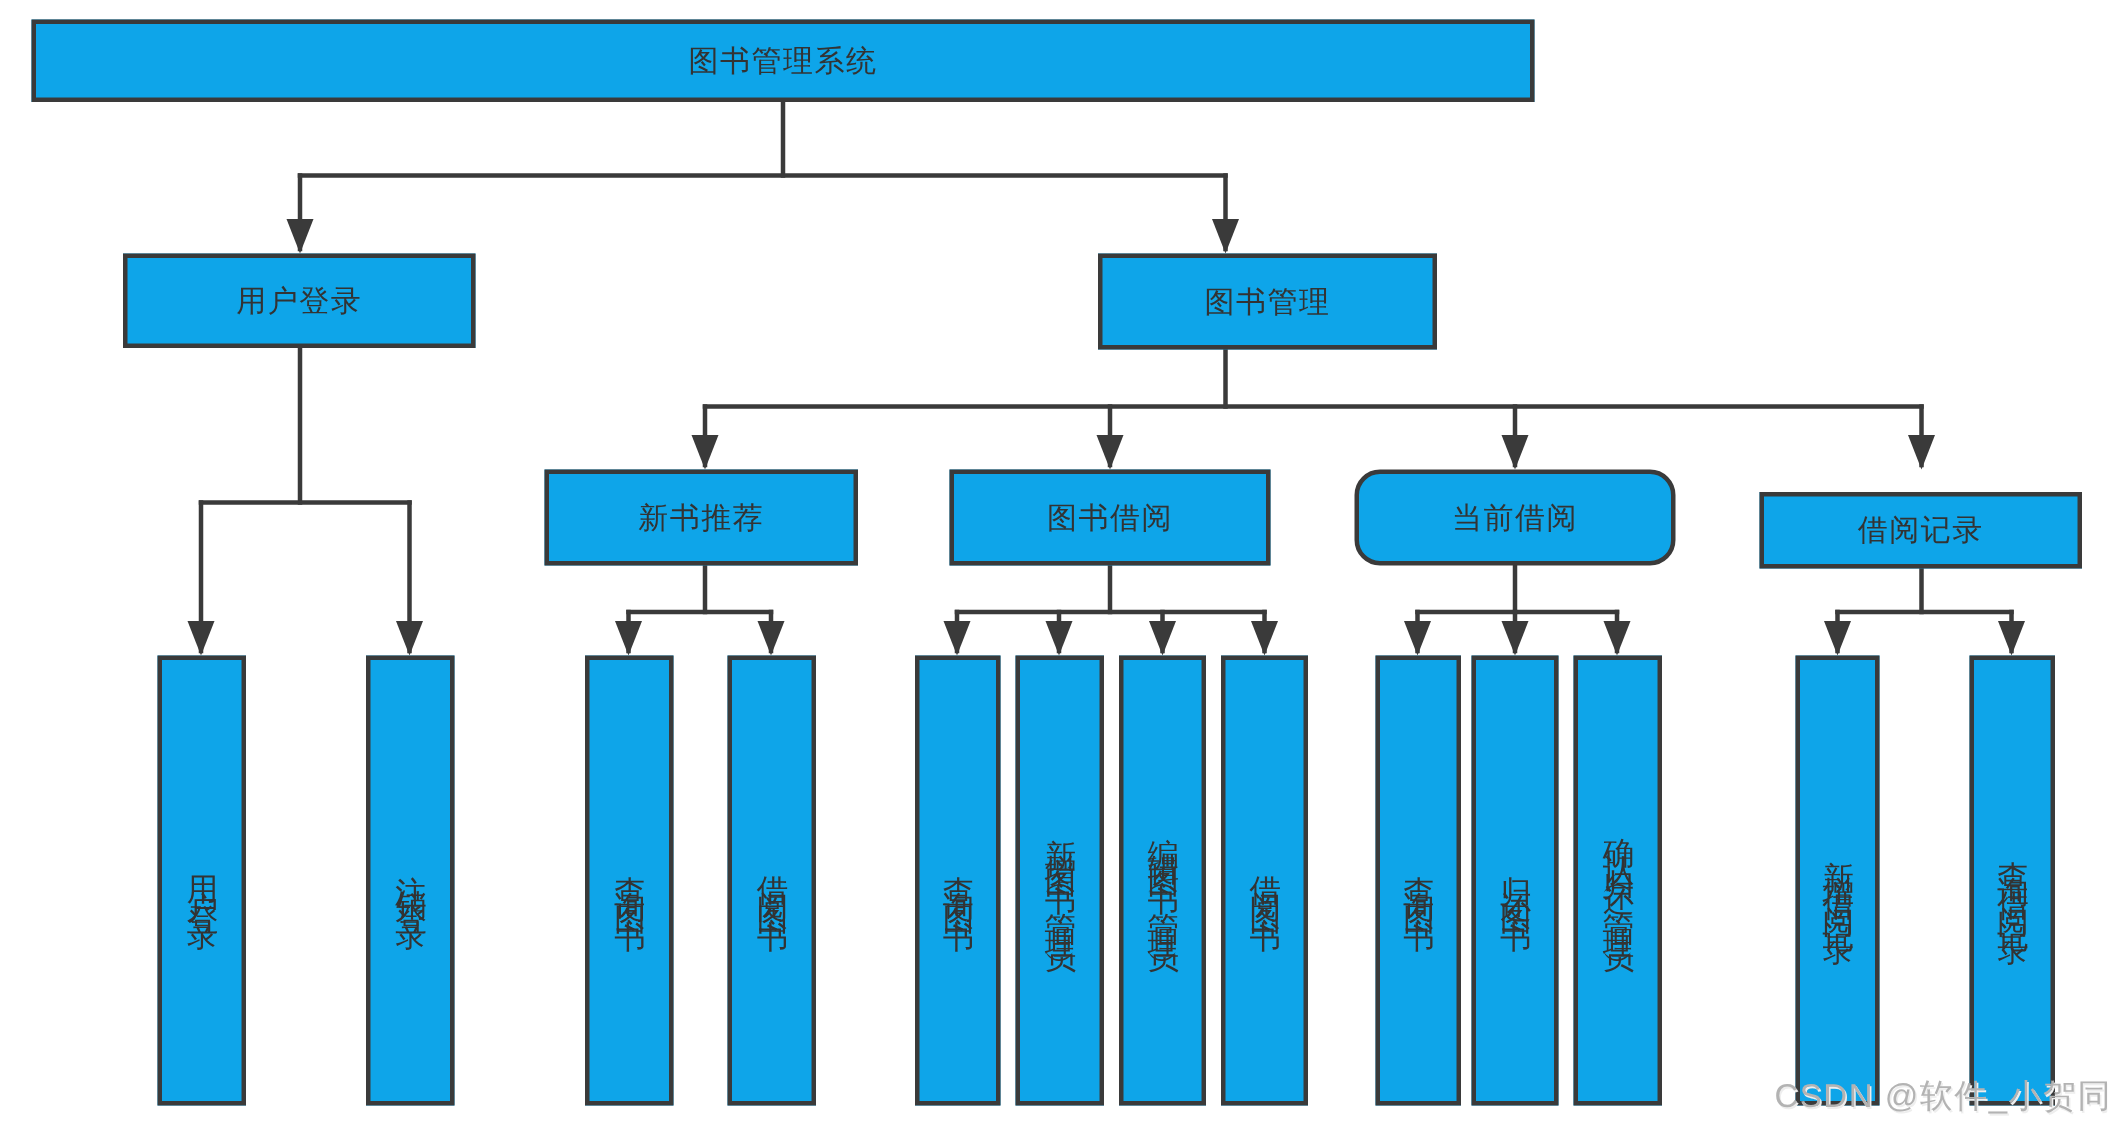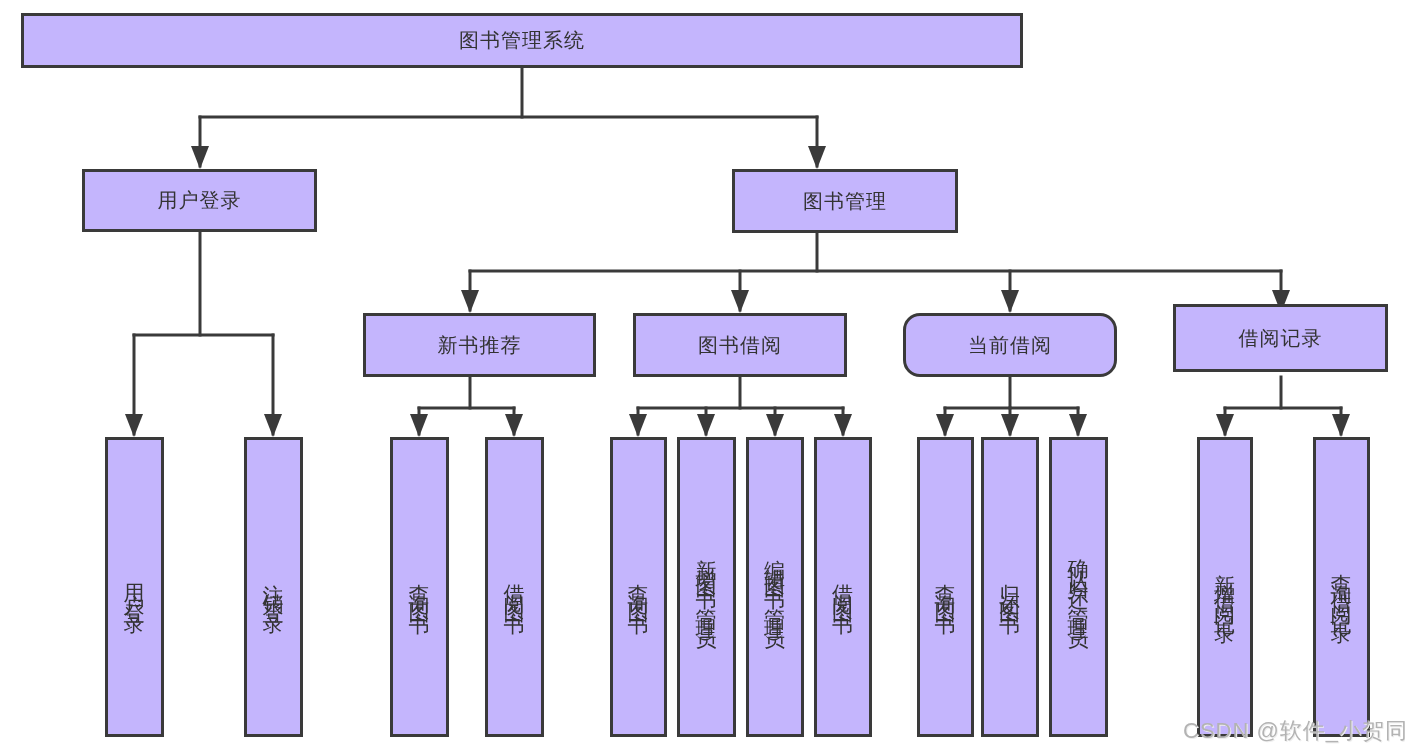--- a/index.html
+++ b/index.html
@@ -22,21 +22,21 @@
     stroke-linecap: square;
   }
   .connectors polygon {
     fill: #3a3a3a;
     stroke: none;
   }
   .box {
     position: absolute;
     box-sizing: border-box;
     border: 3px solid #3a3a3a;
-    background: #c4b5fd;
+    background: #0ea5e9;
     display: flex;
     align-items: center;
     justify-content: center;
     color: #333333;
   }
   .hlabel {
     font-size: 20px;
     letter-spacing: 1px;
     white-space: nowrap;
   }
@@ -145,30 +145,30 @@
     <span class="hlabel">图书管理系统</span>
   </div>
 
   <div class="box" style="left:82px; top:169px; width:235px; height:63px;">
     <span class="hlabel">用户登录</span>
   </div>
   <div class="box" style="left:704px; top:169px; width:226px; height:64px;margin-left:28px;">
     <span class="hlabel">图书管理</span>
   </div>
 
-  <div class="box" style="left:363px; top:313px; width:233px; height:64px;">
+  <div class="box" style="left:363px; top:313px; width:209px; height:64px;">
     <span class="hlabel">新书推荐</span>
   </div>
   <div class="box" style="left:633px; top:313px; width:214px; height:64px;">
     <span class="hlabel">图书借阅</span>
   </div>
   <div class="box" style="left:903px; top:313px; width:214px; height:64px;border-radius:17px;">
     <span class="hlabel">当前借阅</span>
   </div>
-  <div class="box" style="left:1173px; top:304px; width:215px; height:68px;justify-content:center;">
+  <div class="box" style="left:1173px; top:328px; width:215px; height:51px;justify-content:center;">
     <span class="hlabel">借阅记录</span>
   </div>
 
   <div class="box" style="left:105px; top:437px; width:59px; height:300px;">
     <span class="vlabel">用户登录</span>
   </div>
   <div class="box" style="left:244px; top:437px; width:59px; height:300px;">
     <span class="vlabel">注销登录</span>
   </div>
 

